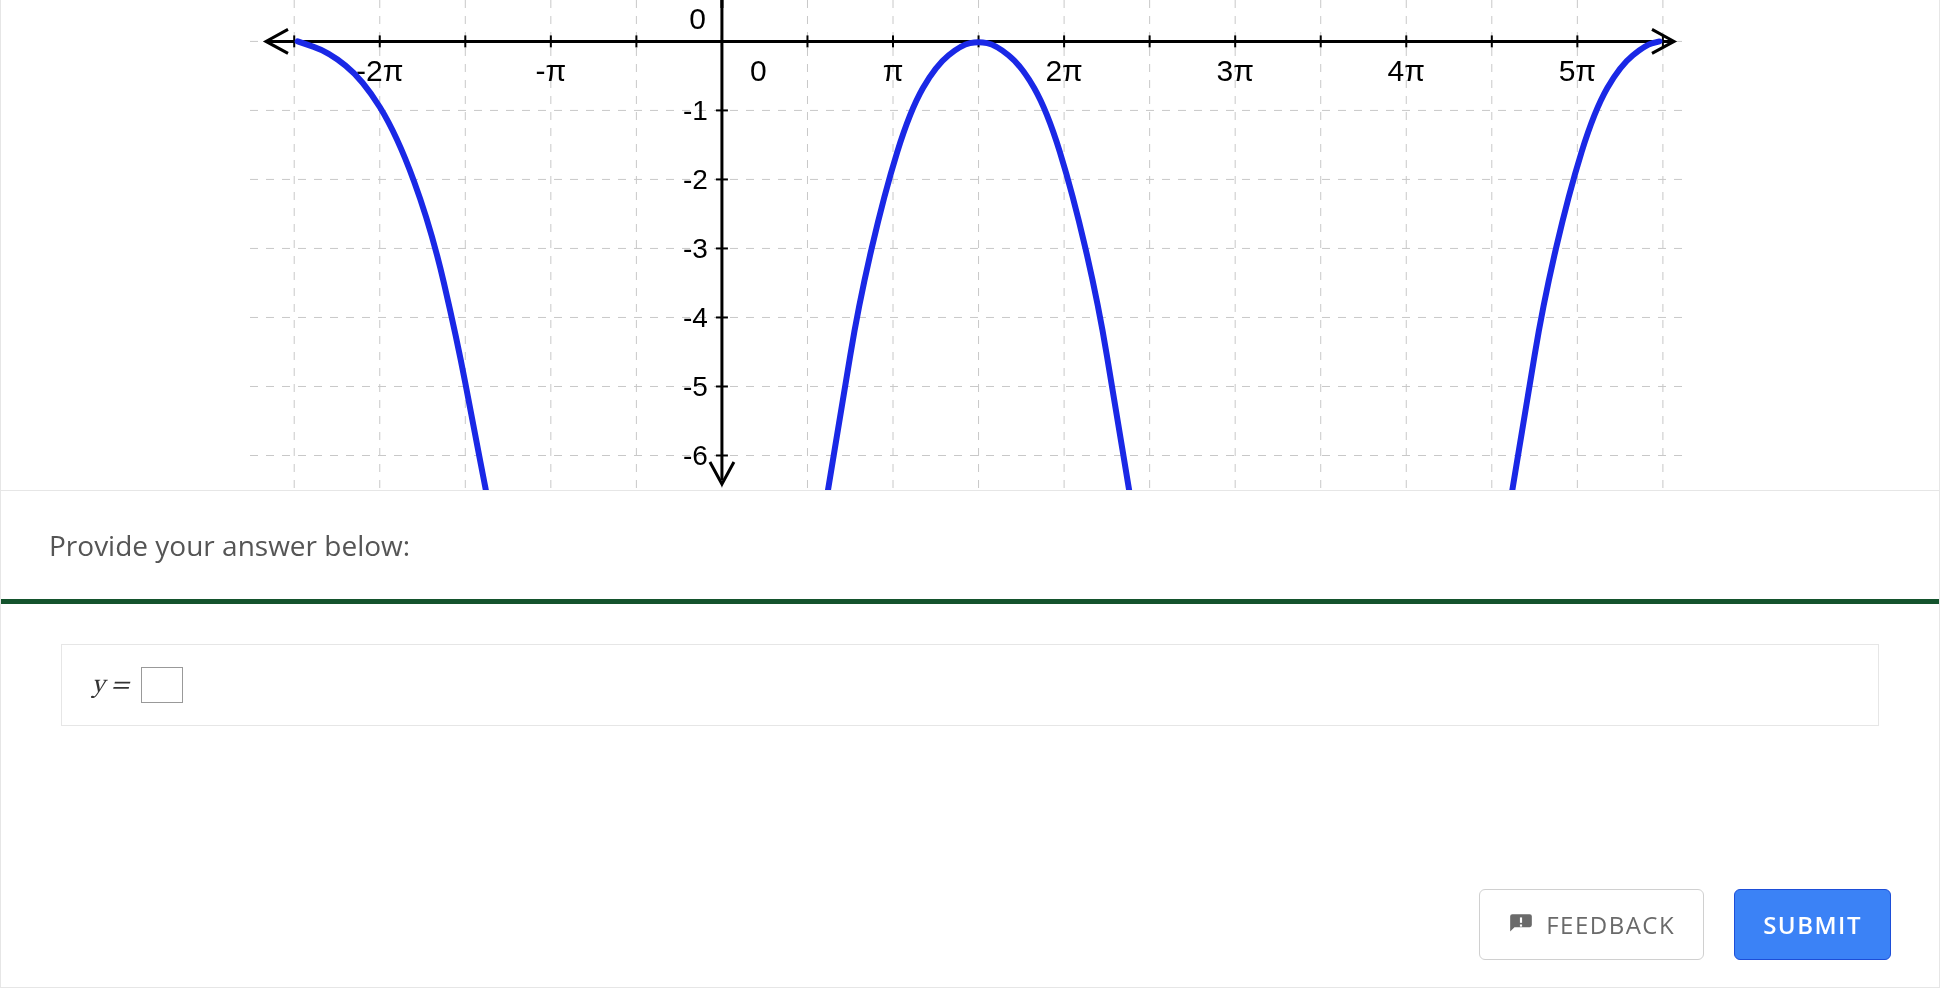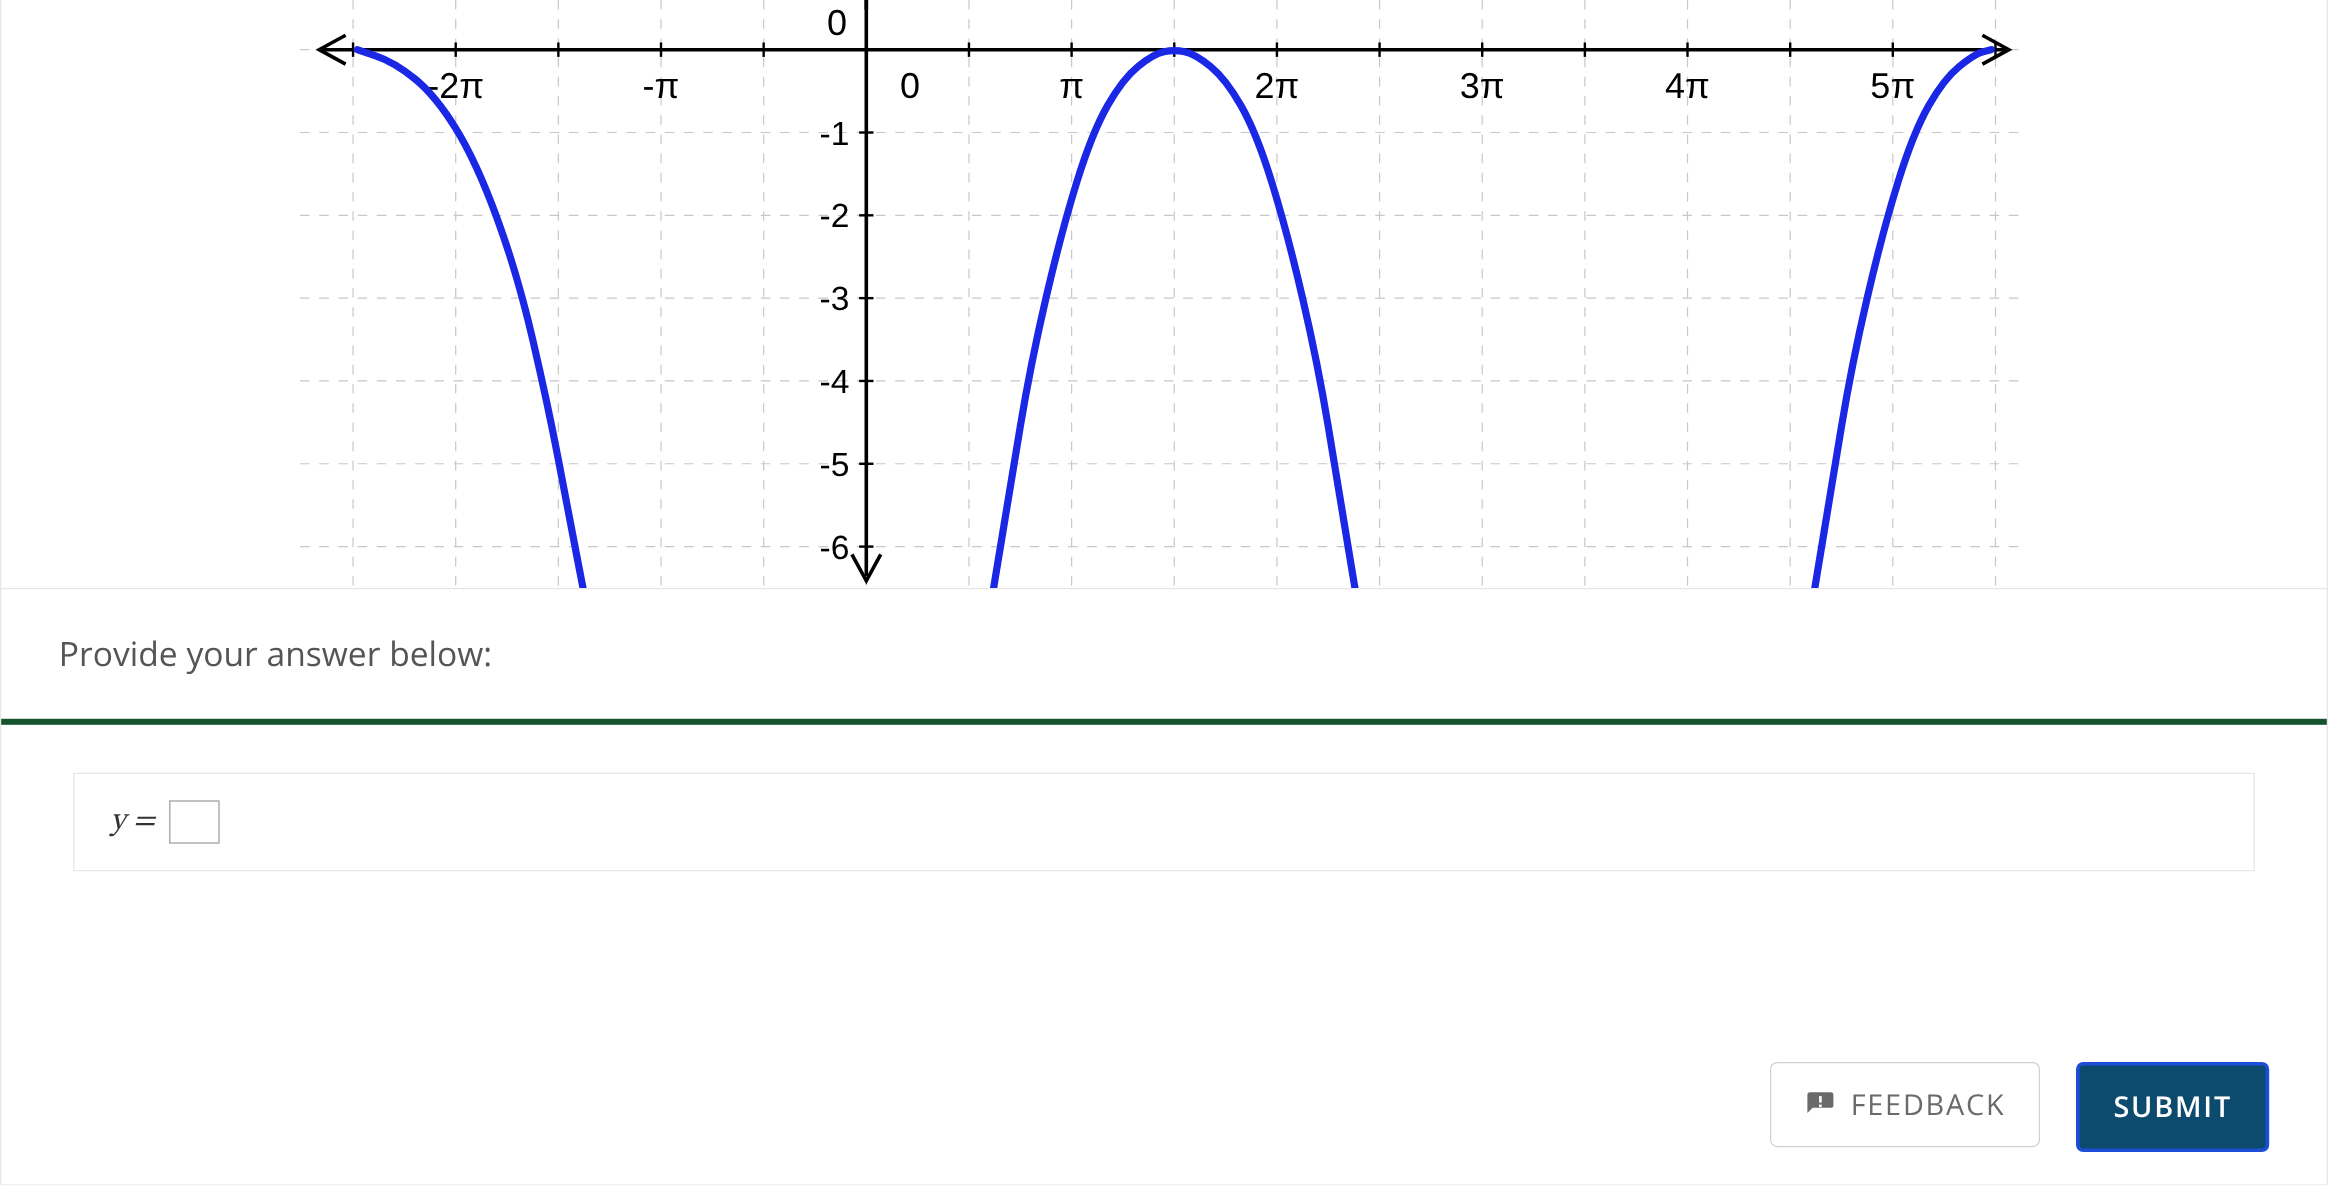--- a/index.html
+++ b/index.html
@@ -76,23 +76,23 @@
     cursor: pointer;
     user-select: none;
     font-family: "Open Sans", Arial, sans-serif;
   }
   .btn-outline {
     background: #fff;
     color: #6a6a6a;
     border: 1px solid #d0d0d0;
   }
   .btn-submit {
-    background: #0c4a6e;
+    background: #3b82f6;
     color: #fff;
-    border: 3px solid #1d4ed8;
+    border: 1px solid #1d4ed8;
     font-weight: 600;
   }
   .btn svg { display: block; }
   .divider-bottom {
     position: absolute;
     left: 0; right: 0; bottom: 0;
     height: 1px;
     background: #e6e6e6;
   }
 </style>

